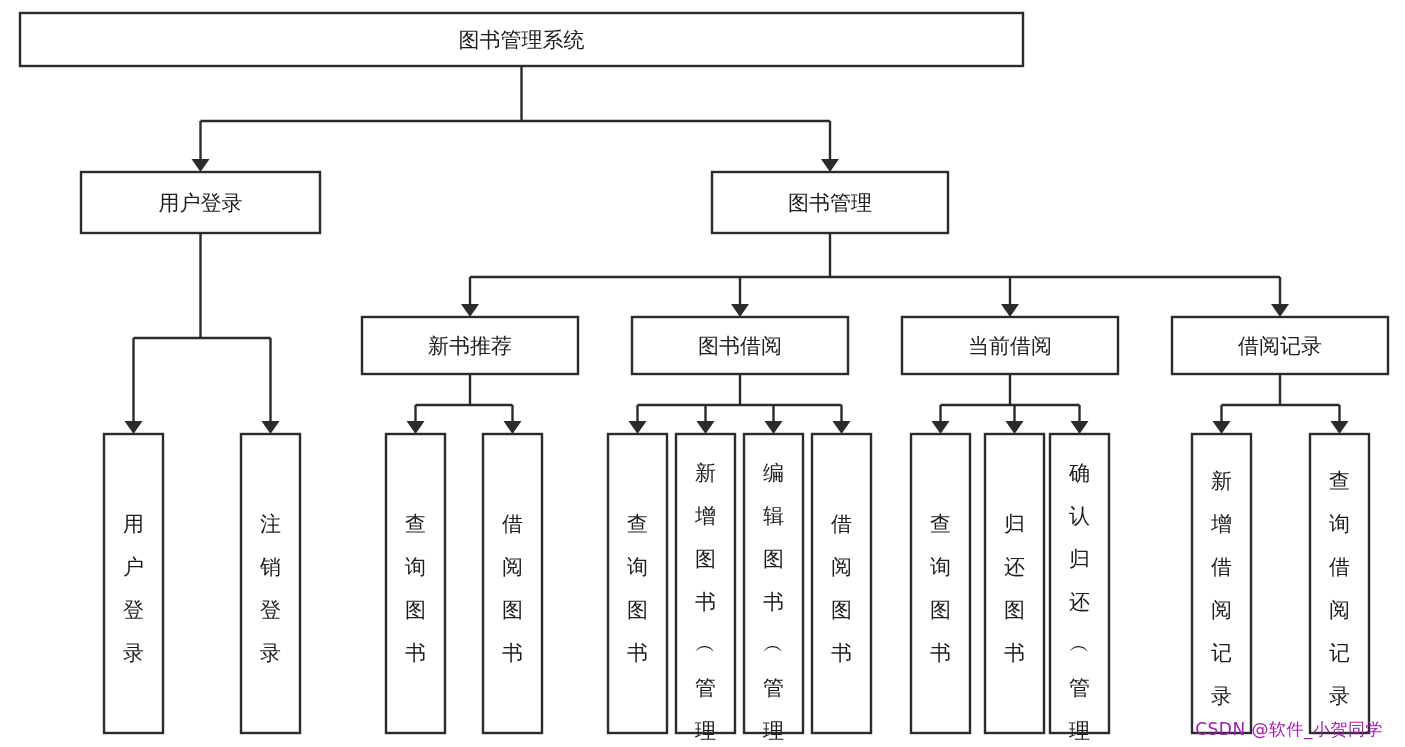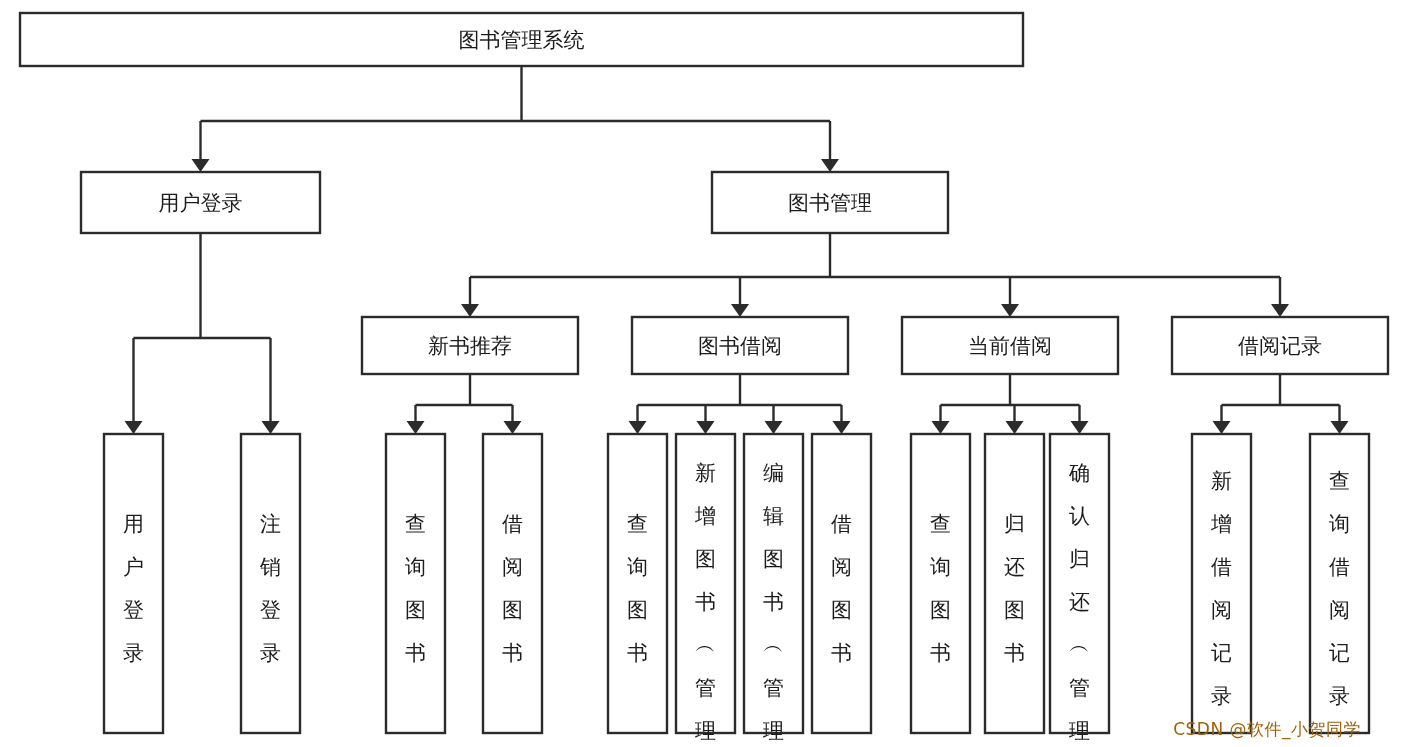--- a/index.html
+++ b/index.html
@@ -12,20 +12,21 @@
     height: 747px;
     font-family: "DejaVu Sans", "Liberation Sans", sans-serif;
     overflow: hidden;
     position: relative;
   }
   #diagram-root {
     position: relative;
     width: 1373px;
     height: 747px;
     background: #ffffff;
+    padding-left: 22px;
   }
   svg.diagram {
     position: absolute;
     left: 0;
     top: 0;
     width: 1405px;
     height: 747px;
     display: block;
   }
   .node-box {
@@ -55,21 +56,21 @@
     font-size: 21px;
     fill: #1c1c1c;
     text-anchor: middle;
   }
   .watermark {
     position: absolute;
     right: 12px;
     bottom: 6px;
     font-family: "DejaVu Sans", "Liberation Sans", sans-serif;
     font-size: 17px;
-    color: #a16207;
+    color: #a21caf;
     letter-spacing: 0.5px;
     white-space: nowrap;
     pointer-events: none;
     margin-top: 36px;
   }
 </style>
 </head>
 <body>
 
 <div id="diagram-root">

